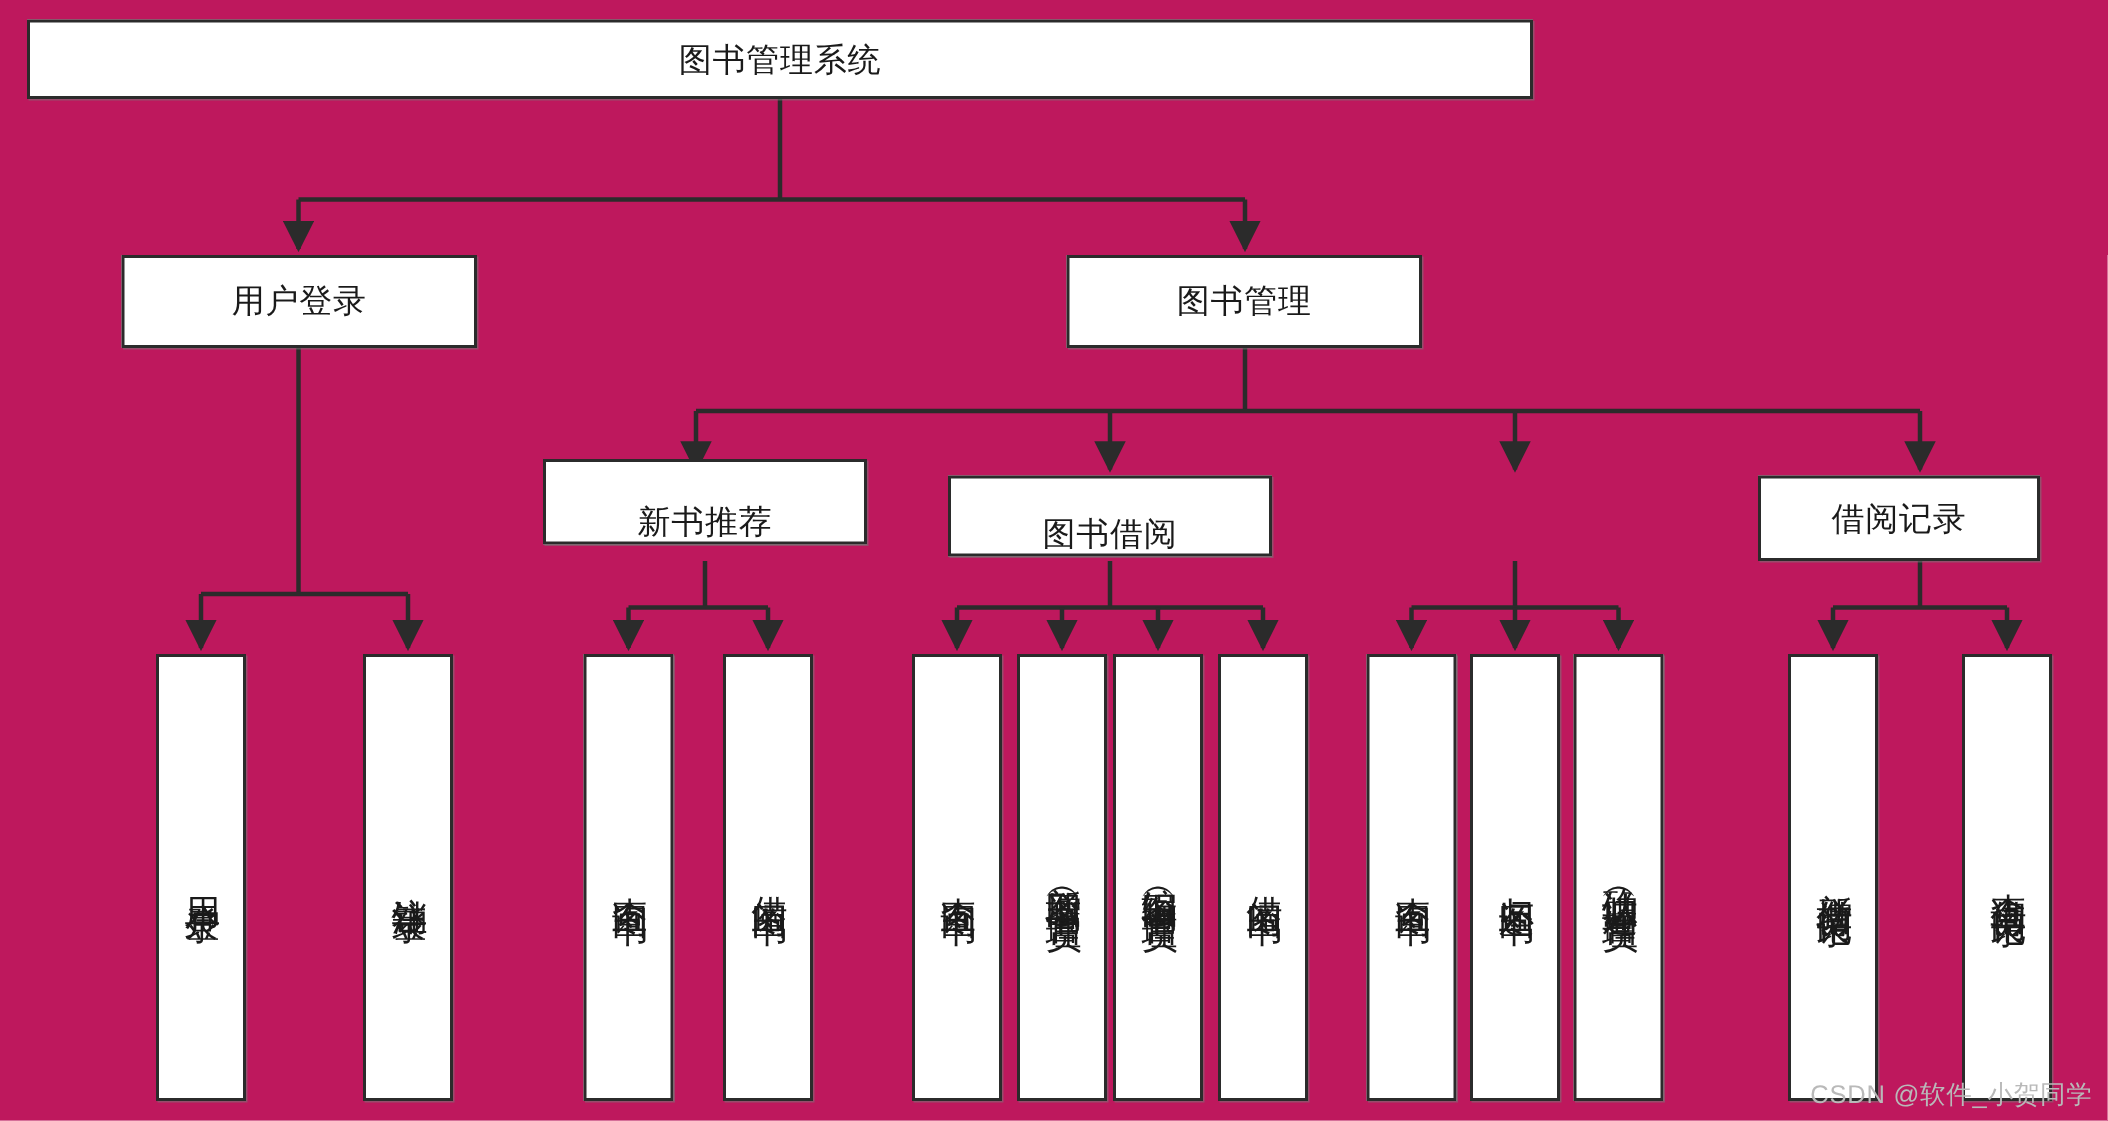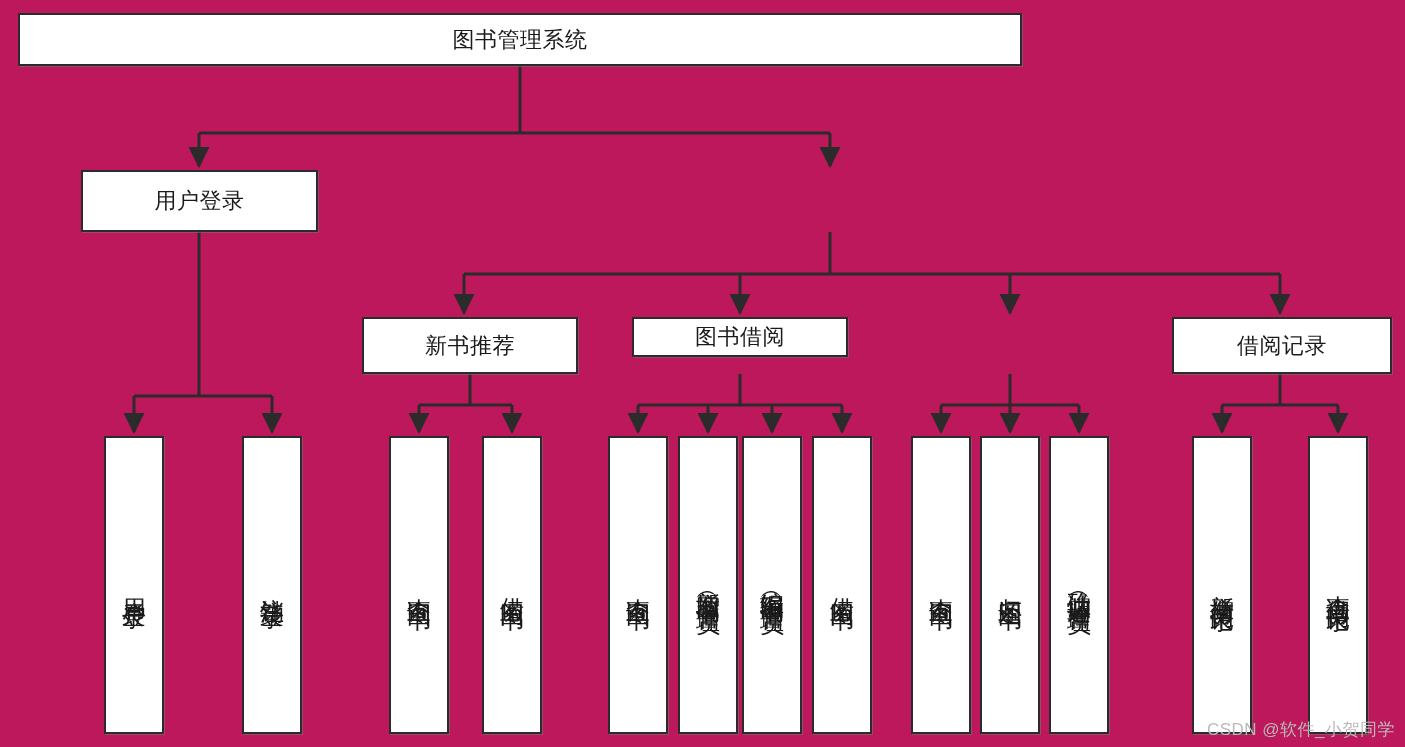--- a/index.html
+++ b/index.html
@@ -126,28 +126,31 @@
     </g>
   </svg>
 
   <div class="node horiz" style="left:18px; top:13px; width:1004px; height:53px;">
     <span class="label">图书管理系统</span>
   </div>
 
   <div class="node horiz" style="left:81px; top:170px; width:237px; height:62px;">
     <span class="label">用户登录</span>
   </div>
+  <div class="node horiz" style="left:711px; top:170px; width:237px; height:62px;">
+    <span class="label">图书管理</span>
+  </div>
 
-  <div class="node horiz" style="left:362px; top:317px; width:216px; height:57px;">
+  <div class="node horiz" style="left:362px; top:306px; width:216px; height:57px;align-items:flex-end;">
     <span class="label">新书推荐</span>
   </div>
-  <div class="node horiz" style="left:632px; top:317px; width:216px; height:40px;">
+  <div class="node horiz" style="left:632px; top:317px; width:216px; height:54px;align-items:flex-end;">
     <span class="label">图书借阅</span>
   </div>
-  <div class="node horiz" style="left:1172px; top:317px; width:220px; height:57px;">
+  <div class="node horiz" style="left:1172px; top:317px; width:188px; height:57px;">
     <span class="label">借阅记录</span>
   </div>
 
   <div class="node vert" style="left:104px; top:436px; width:60px; height:298px;">
     <span class="label">用户登录</span>
   </div>
   <div class="node vert" style="left:242px; top:436px; width:60px; height:298px;">
     <span class="label">注销登录</span>
   </div>
 

